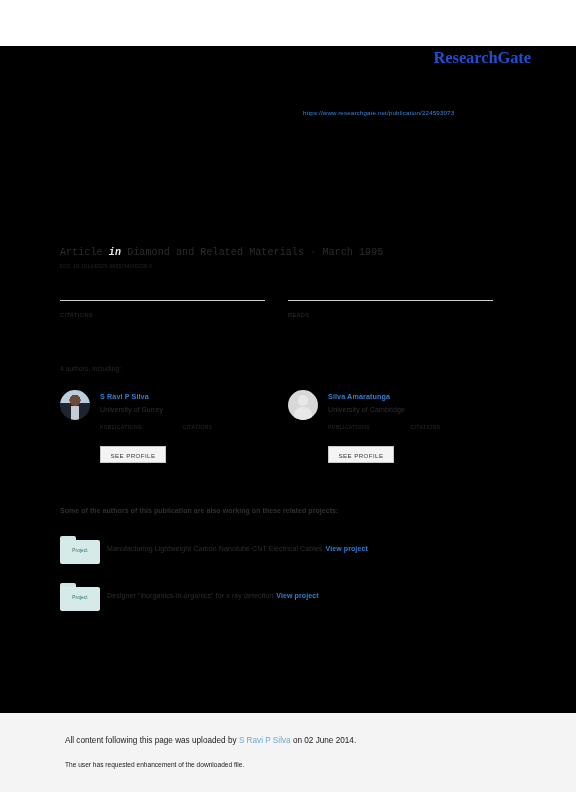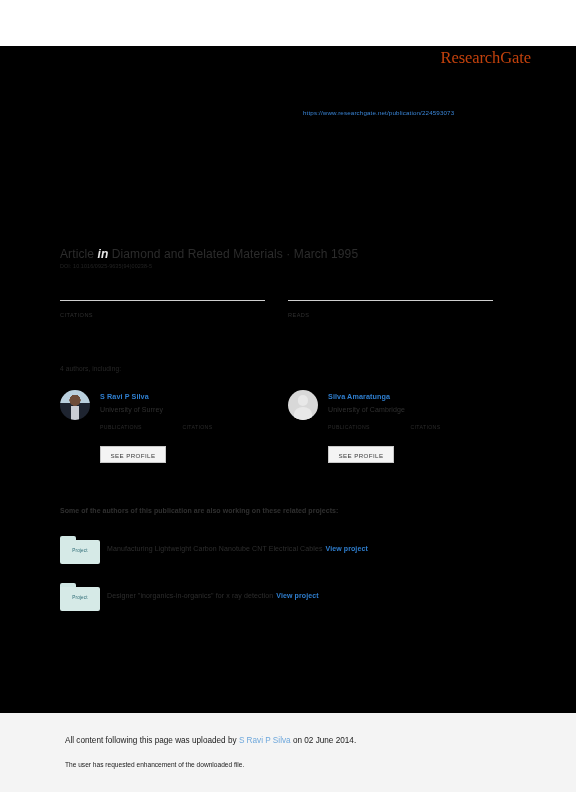--- a/index.html
+++ b/index.html
@@ -36,22 +36,22 @@
     height: 667px;
     background: #000000;
   }
   
   .rg-logo {
     position: absolute;
     right: 45px;
     top: 48px;
     font-family: "Liberation Serif", serif;
     font-size: 16.5px;
-    font-weight: normal;
-    color: #c2410c;
+    font-weight: bold;
+    color: #1d4ed8;
     letter-spacing: -0.1px;
     white-space: nowrap;
   }
   
   .rg-url {
     position: absolute;
     left: 303px;
     top: 109px;
     font-size: 6.2px;
     color: #3a86d8;
@@ -66,24 +66,25 @@
     width: 450px;
     font-size: 13px;
     line-height: 17px;
     color: #0a0a0a;
   }
   
   .article-meta {
     position: absolute;
     left: 60px;
     top: 247px;
-    font-size: 12px;
+    font-size: 10px;
     color: #2c2c2c;
     white-space: nowrap;
     letter-spacing: 0.1px;
+    font-family: Liberation Mono, monospace;
   }
   .article-meta .em {
     font-style: italic;
     color: #e8e8e8;
     font-weight: bold;
   }
   .article-doi {
     position: absolute;
     left: 60px;
     top: 263px;

